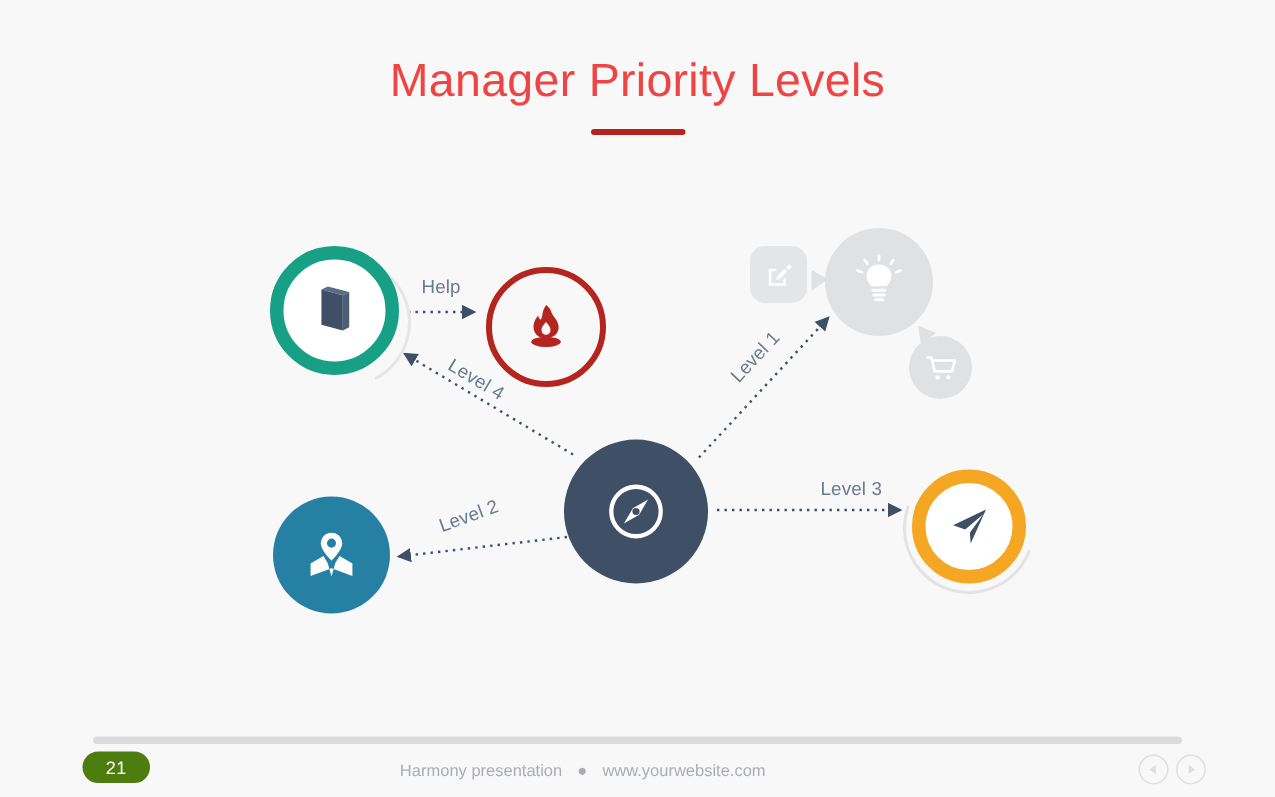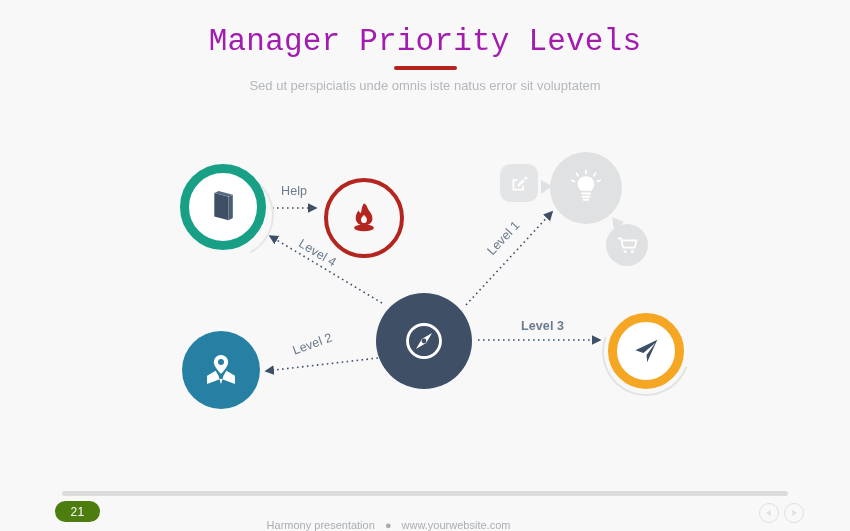--- a/index.html
+++ b/index.html
@@ -26,25 +26,24 @@
   .header {
     position: absolute;
     top: 22px;
     left: 0;
     width: 850px;
     text-align: center;
   }
   .title {
     font-size: 31px;
     font-weight: normal;
-    color: #a21caf;
+    color: #ef4444;
     letter-spacing: 0.2px;
-    margin: 0;
+    margin: 12px;
     line-height: 40px;
-    font-family: Liberation Mono, monospace;
   }
   .title-rule {
     width: 63px;
     height: 4px;
     background: #b5231f;
     border-radius: 2px;
     margin: 4px auto 0 auto;
   }
   .subtitle {
     font-size: 13px;
@@ -169,21 +168,21 @@
   .label {
     position: absolute;
     font-size: 12.5px;
     color: #6b7a8d;
     white-space: nowrap;
     letter-spacing: 0.1px;
   }
   .lbl-help  { left: 281px; top: 66px; }
   .lbl-l4    { left: 297px; top: 128px; transform: rotate(31deg); }
   .lbl-l2    { left: 292px; top: 219px; transform: rotate(-20deg); }
-  .lbl-l3    { left: 521px; top: 201px; font-weight: bold; }
+  .lbl-l3    { left: 547px; top: 201px; }
   .lbl-l1    { left: 483px; top: 113px; transform: rotate(-47deg); }
 
   
   .footer-rule {
     position: absolute;
     left: 62px;
     top: 491px;
     width: 726px;
     height: 5px;
     background: #dcdcdc;
@@ -200,21 +199,21 @@
     color: #ffffff;
     font-size: 12px;
     display: flex;
     align-items: center;
     justify-content: center;
     letter-spacing: 0.3px;
   }
   .footer-text {
     position: absolute;
     left: 0;
-    top: 519px;
+    top: 508px;
     width: 777px;
     text-align: center;
     font-size: 11px;
     color: #a9adb3;
   }
   .footer-sep { margin: 0 7px; }
   .nav-group {
     position: absolute;
     right: 46px;
     top: 503px;
@@ -235,21 +234,20 @@
   .nav-btn svg { display: block; }
 </style>
 </head>
 <body>
 
 <div class="slide">
 
   <div class="header">
     <h1 class="title">Manager Priority Levels</h1>
     <div class="title-rule"></div>
-    <div class="subtitle">Sed ut perspiciatis unde omnis iste natus error sit voluptatem</div>
   </div>
 
   <div class="diagram">
 
     <svg class="svg-layer" width="850" height="340">
       <defs>
         <marker id="ah" markerWidth="7" markerHeight="7" refX="5" refY="3" orient="auto">
           <path d="M0,0 L6,3 L0,6 z" fill="#3e4f66"></path>
         </marker>
         <marker id="ahg" markerWidth="7" markerHeight="7" refX="5" refY="3" orient="auto">

